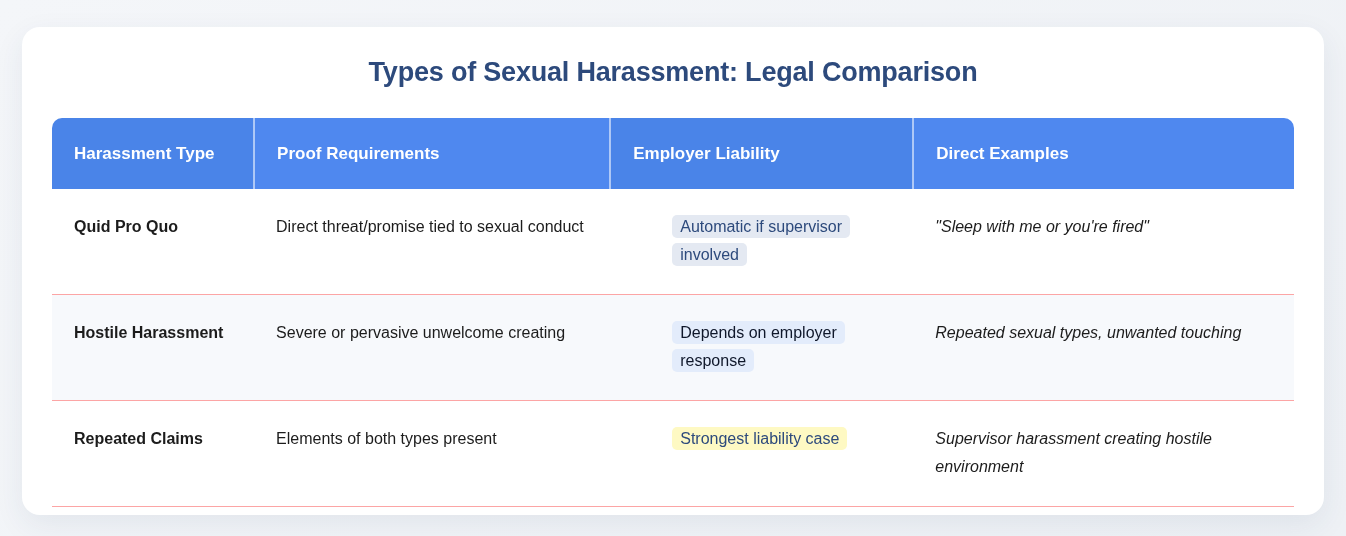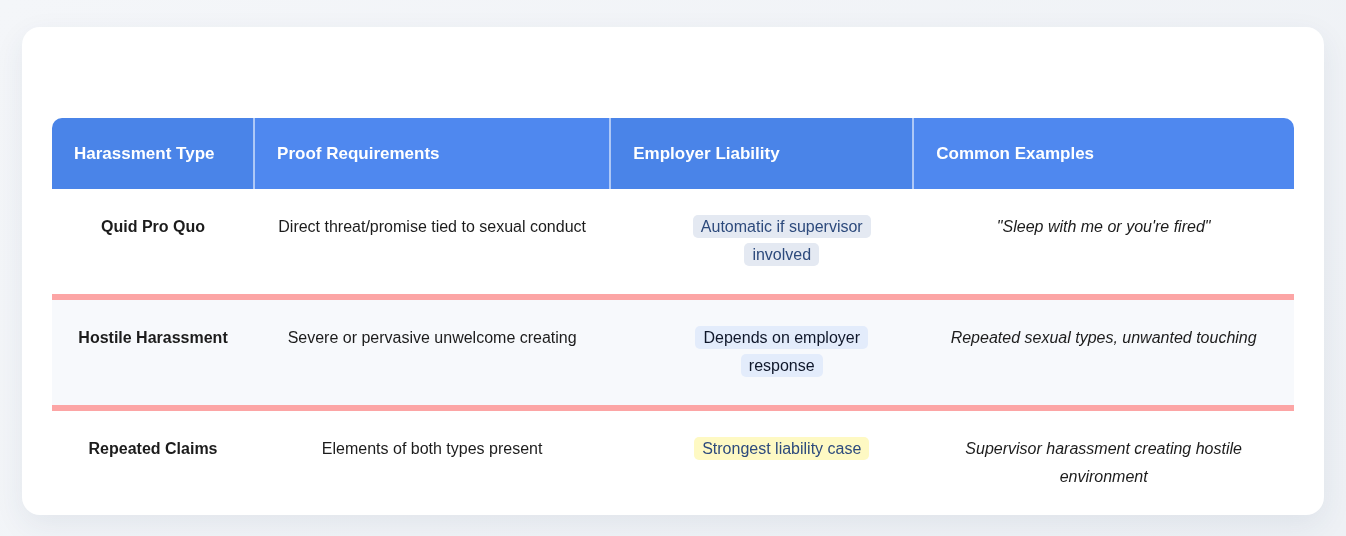--- a/index.html
+++ b/index.html
@@ -70,22 +70,21 @@
   th.col-liability { width: 297px; background: #4a84e8; }
   th.col-examples  { width: 373px; background: #4f88ef; border-top-right-radius: 10px; }
 
   table.comparison tbody td {
     padding: 24px 22px 26px 22px;
     vertical-align: top;
     font-size: 16px;
     line-height: 1.72;
     color: #1c1c1c;
     box-sizing: border-box;
-    border-bottom: 6px solid #fca5a5;
-    text-align: center;
+    border-bottom: 1px solid #fca5a5;
   }
 
   tbody tr.row-alt td {
     background: #f7f9fc;
   }
 
   td.cell-type {
     font-weight: bold;
     color: #2d5090;
   }
@@ -117,29 +116,30 @@
     background: #fef9c3;
     color: #2d4a7c;
     font-weight: normal;
   }
 </style>
 </head>
 <body>
 
 <div class="card">
 
+  <div class="page-title">Types of Sexual Harassment: Legal Comparison</div>
 
   <div class="table-wrap">
     <table class="comparison">
       <thead>
         <tr>
           <th class="col-type">Harassment Type</th>
           <th class="col-proof">Proof Requirements</th>
           <th class="col-liability">Employer Liability</th>
-          <th class="col-examples">Common Examples</th>
+          <th class="col-examples">Direct Examples</th>
         </tr>
       </thead>
       <tbody>
 
         <tr class="row-main">
           <td class="cell-type">Quid Pro Quo</td>
           <td class="cell-proof">Direct threat/promise tied to sexual conduct</td>
           <td class="cell-liability">
             <span class="badge badge-auto">Automatic if supervisor involved</span>
           </td>

